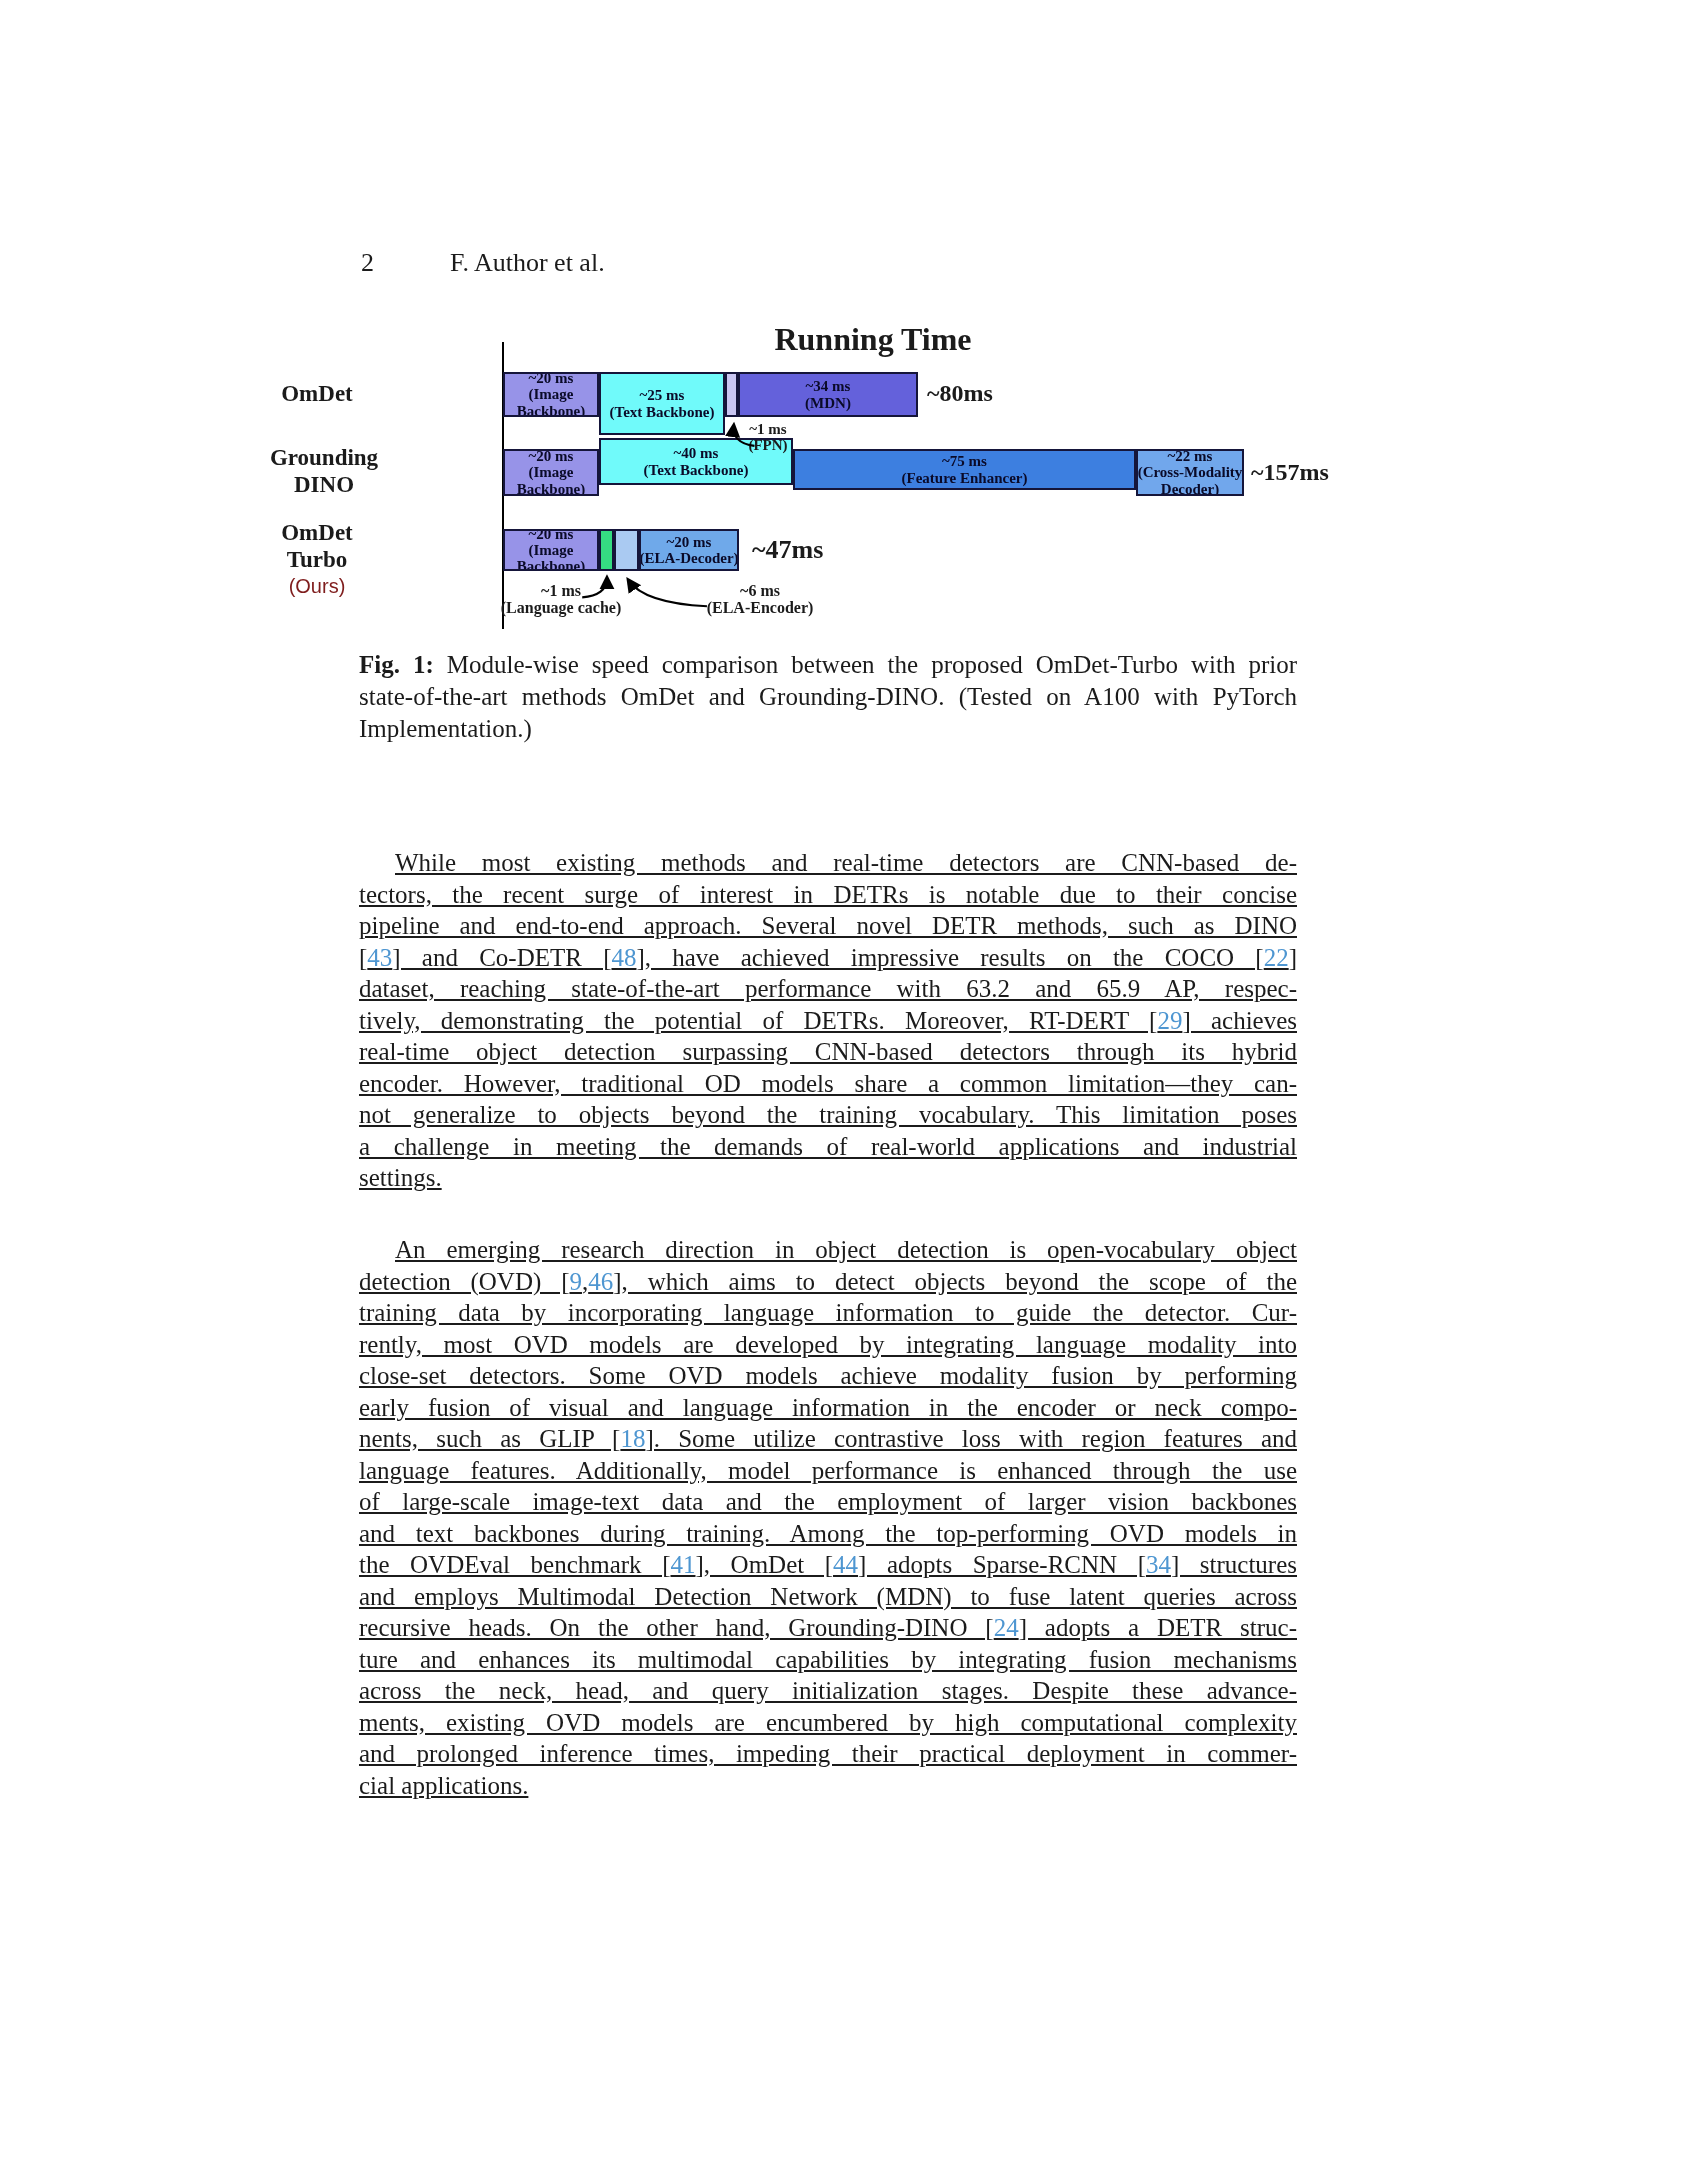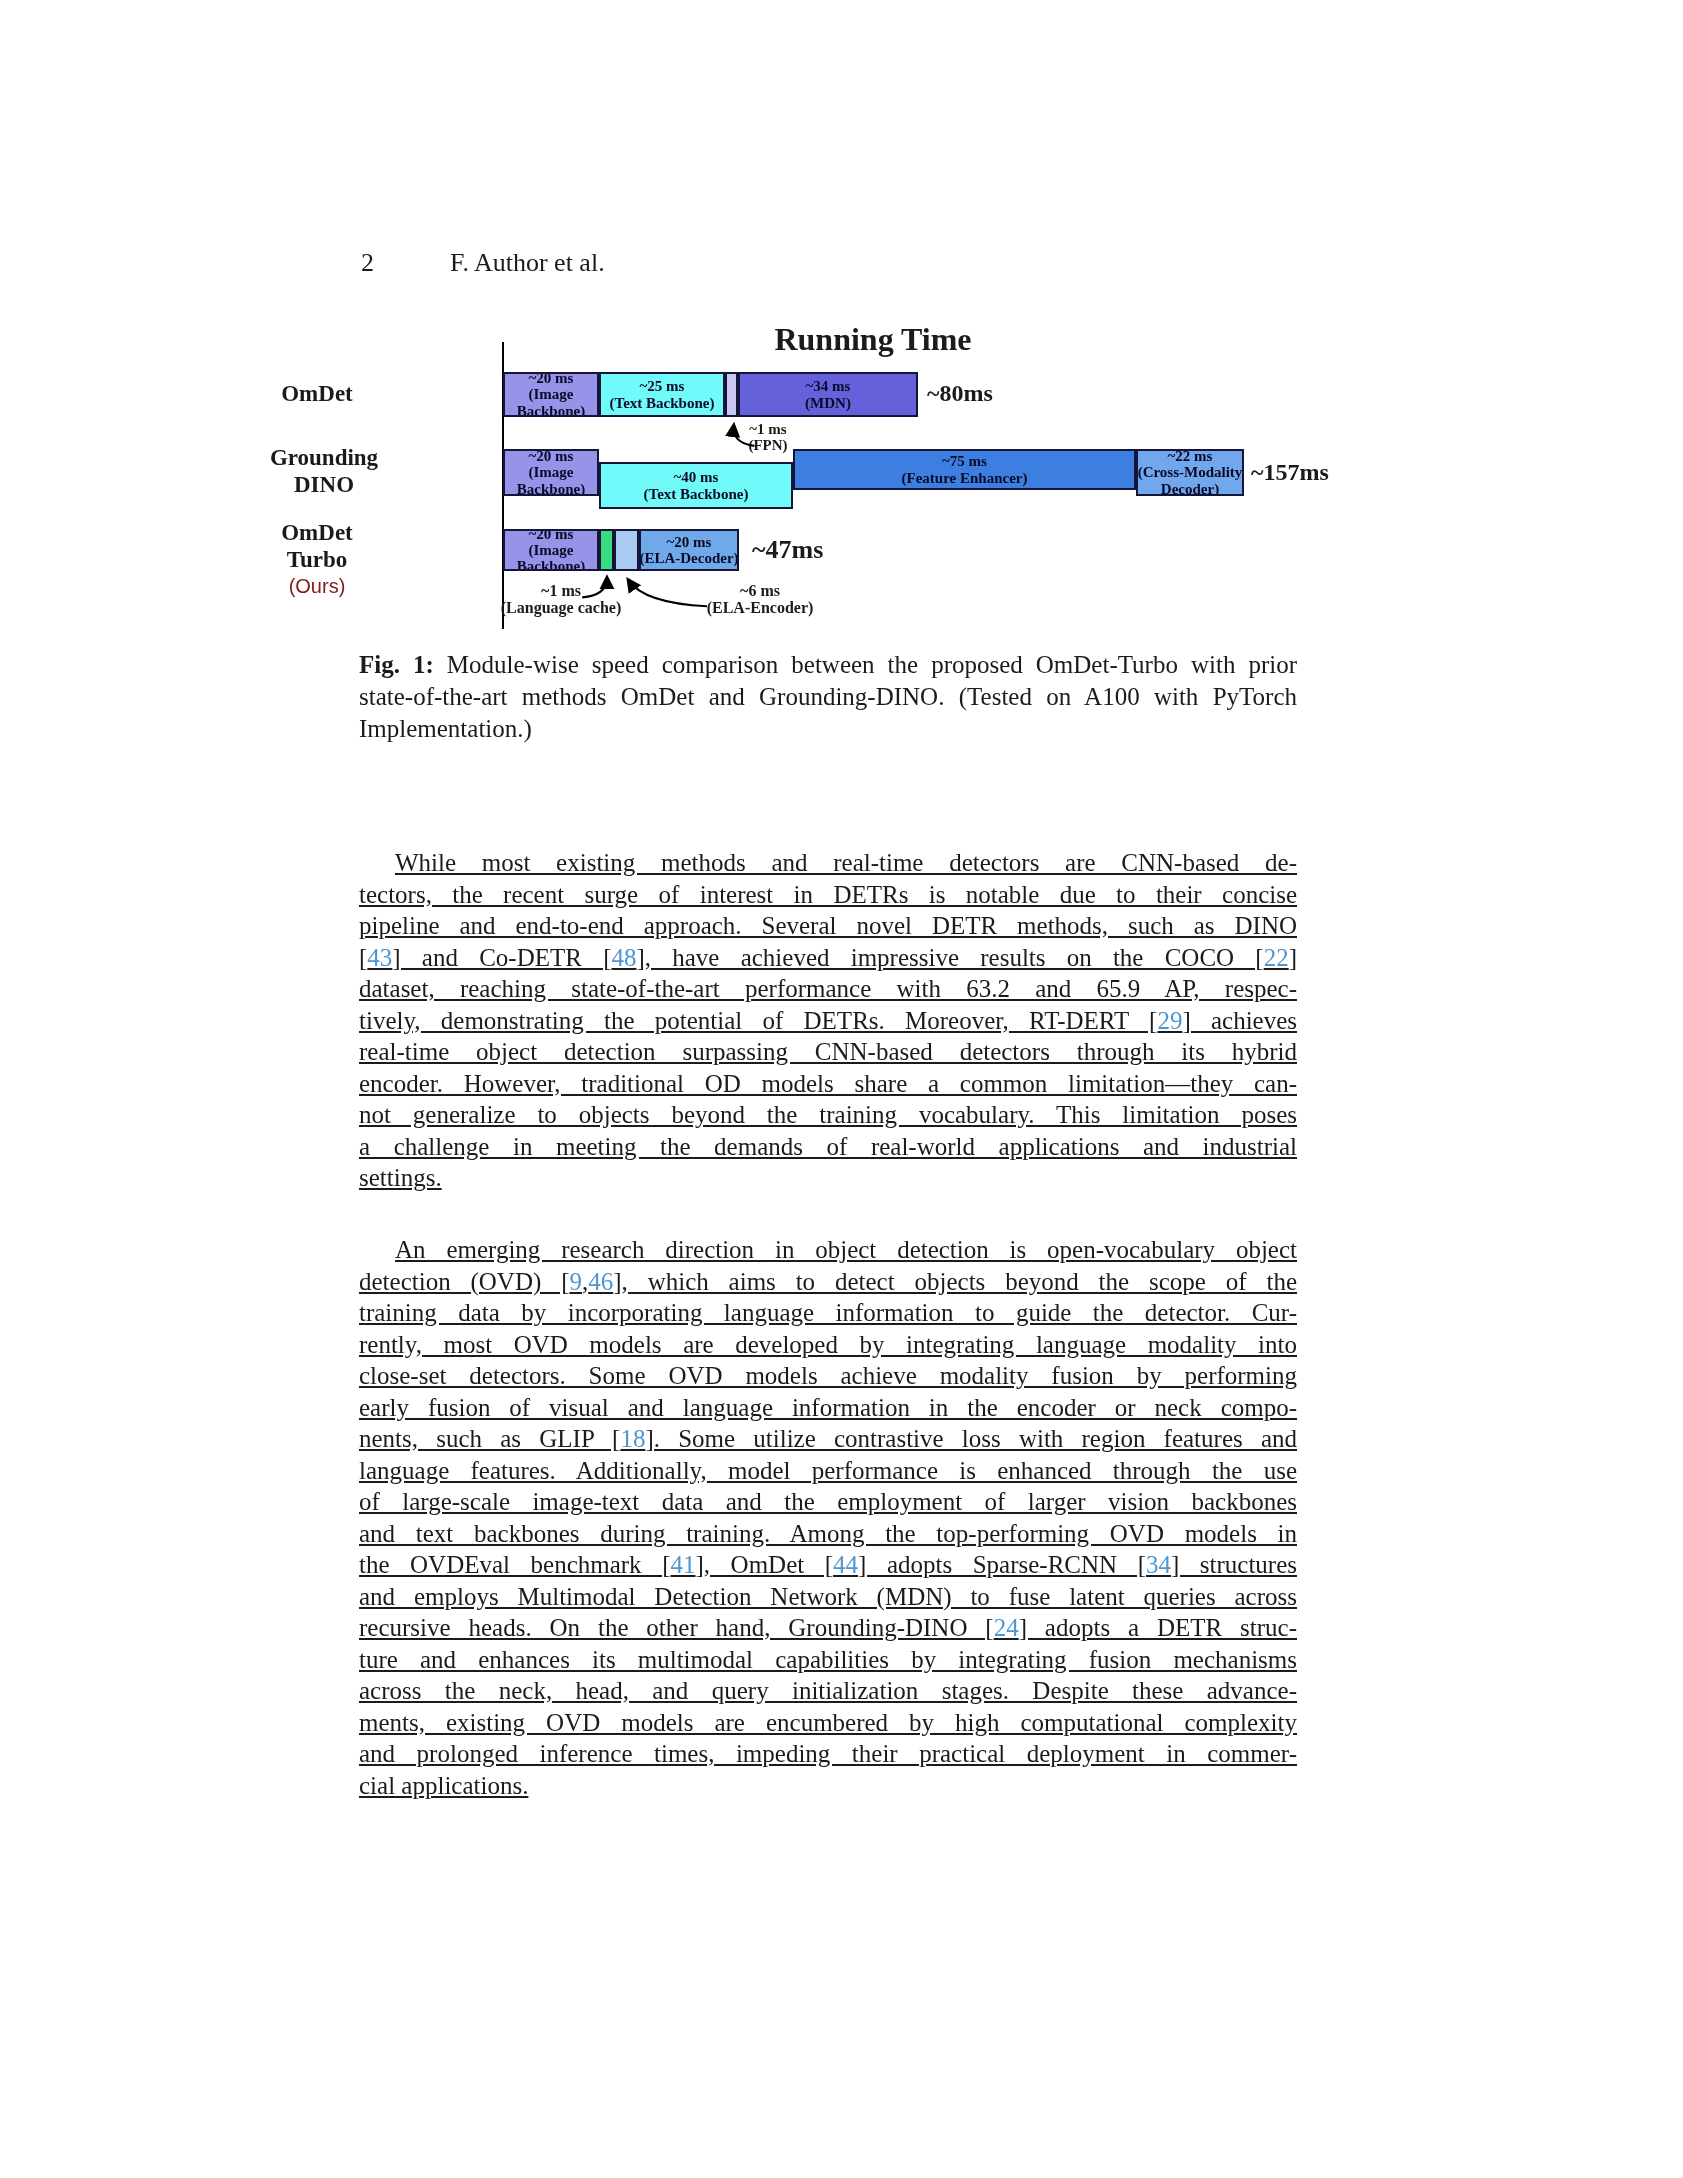--- a/index.html
+++ b/index.html
@@ -49,40 +49,40 @@
     <div id="axis-line"></div>
     <div id="fig-rows">
         <div class="rowlabel" style="left: 317px; top: 380px;">
           <div>OmDet</div>
         </div>
         <div class="seg" style="left: 503px; top: 372px; width: 96px; height: 45px; background: rgb(151, 147, 232);">
           <div>~20 ms</div>
           <div>(Image</div>
           <div>Backbone)</div>
         </div>
-        <div class="seg" style="left: 599px; top: 372px; width: 126px; height: 45px; background: rgb(112, 250, 250);">
+        <div class="seg" style="left: 599px; top: 372px; width: 126px; height: 63px; background: rgb(112, 250, 250);">
           <div>~25 ms</div>
           <div>(Text Backbone)</div>
         </div>
         <div class="seg" style="left: 725px; top: 372px; width: 13px; height: 45px; background: rgb(201, 198, 242);"></div>
         <div class="seg" style="left: 738px; top: 372px; width: 180px; height: 45px; background: rgb(100, 97, 219);">
           <div>~34 ms</div>
           <div>(MDN)</div>
         </div>
         <div class="total" style="left: 927px; top: 380px; font-size: 24px;">~80ms</div>
         <div class="rowlabel" style="left: 324px; top: 444px;">
           <div>Grounding</div>
           <div>DINO</div>
         </div>
         <div class="seg" style="left: 503px; top: 449px; width: 96px; height: 47px; background: rgb(151, 147, 232);">
           <div>~20 ms</div>
           <div>(Image</div>
           <div>Backbone)</div>
         </div>
-        <div class="seg" style="left: 599px; top: 462px; width: 194px; height: 47px; background: rgb(112, 250, 250);">
+        <div class="seg" style="left: 599px; top: 438px; width: 194px; height: 47px; background: rgb(112, 250, 250);">
           <div>~40 ms</div>
           <div>(Text Backbone)</div>
         </div>
         <div class="seg" style="left: 793px; top: 449px; width: 343px; height: 41px; background: rgb(61, 127, 224);">
           <div>~75 ms</div>
           <div>(Feature Enhancer)</div>
         </div>
         <div class="seg" style="left: 1136px; top: 449px; width: 108px; height: 47px; background: rgb(113, 167, 236); justify-content: center;">
           <div>~22 ms</div>
           <div>(Cross-Modality</div>

